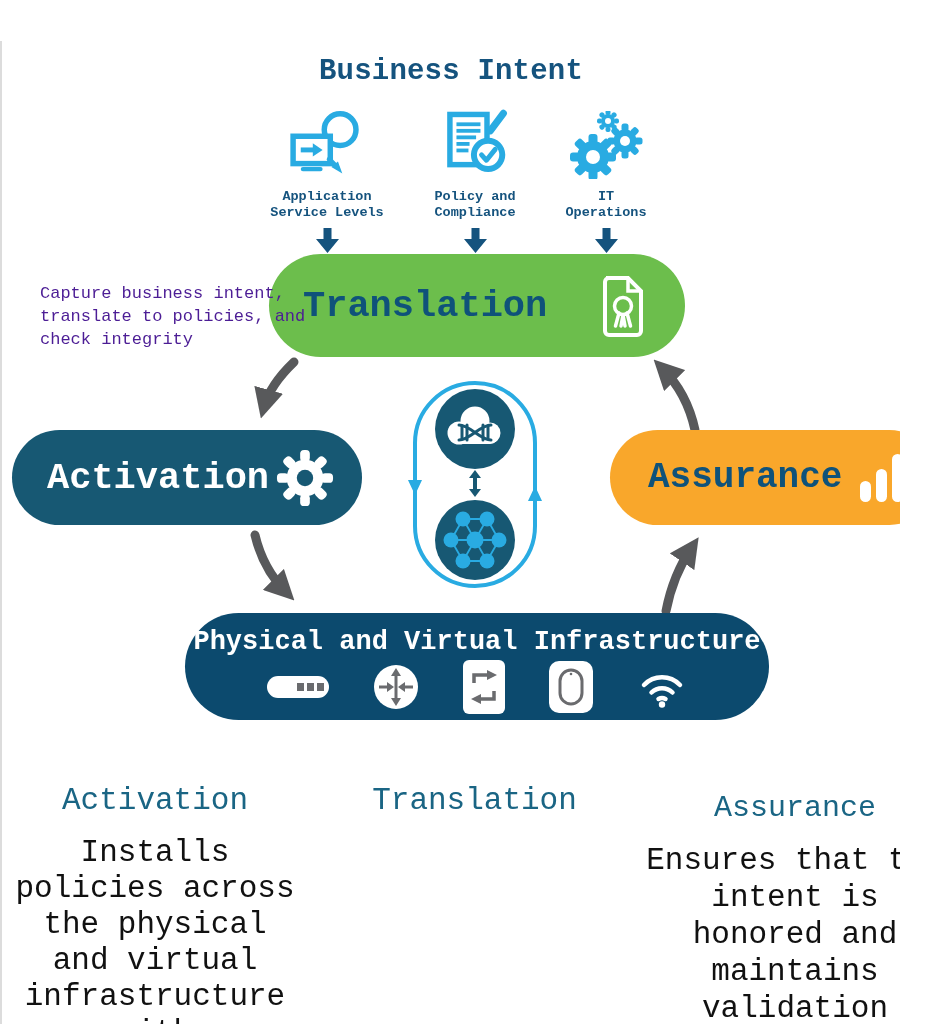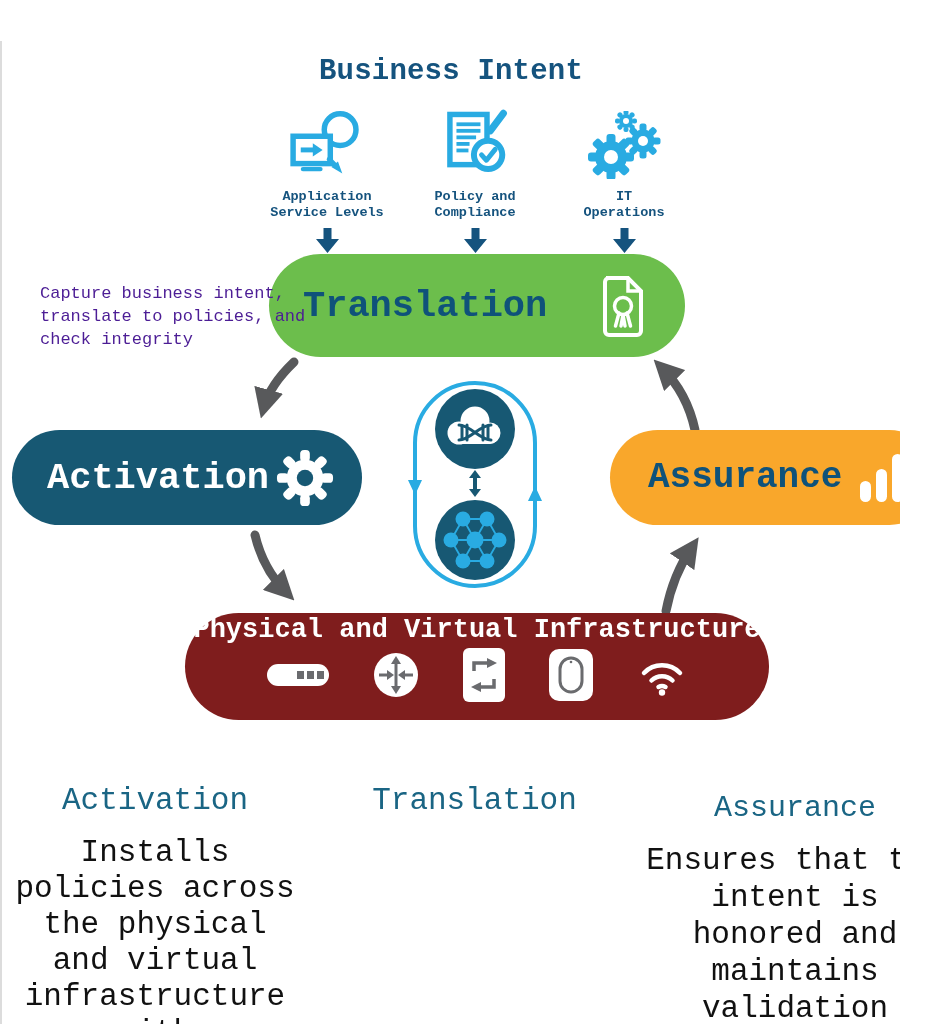--- a/index.html
+++ b/index.html
@@ -21,21 +21,21 @@
   }
   .down-arrow{margin-top:7px;}
   
   .pill{position:absolute; display:flex; align-items:center; box-sizing:border-box;}
   .pill-translation{left:267px; top:213px; width:416px; height:103px; border-radius:52px; background:#6CBE4C; padding:0 36px 0 34px; justify-content:space-between;}
   .pill-translation .pill-label{font-size:37px; font-weight:700; color:#0F527A;}
   .pill-activation{left:10px; top:389px; width:350px; height:95px; border-radius:48px; background:#175873; padding:0 28px 0 35px; justify-content:space-between;}
   .pill-activation .pill-label{font-size:37px; font-weight:700; color:#ffffff;}
   .pill-assurance{left:608px; top:389px; width:327px; height:95px; border-radius:48px; background:#F9A72B; padding:0 32px 0 38px; justify-content:space-between;}
   .pill-assurance .pill-label{font-size:36px; font-weight:700; color:#0F527A;}
-  .pill-infra{left:183px; top:572px; width:584px; height:107px; border-radius:54px; background:#7f1d1d; flex-direction:column; align-items:center;}
+  .pill-infra{left:183px; top:572px; width:584px; height:107px; border-radius:54px; background:#0c4a6e; flex-direction:column; justify-content:center; align-items:center;}
   .infra-label{font-size:27px; font-weight:700; color:#fff; margin-top:2px;}
   .infra-icons{display:flex; align-items:center; gap:44px; margin-top:8px; height:44px;}
   
   .caption{position:absolute; font-size:17px; line-height:23px; color:#4c1d95; white-space:pre-line;}
   .caption-translation{left:38px; top:241px;}
   .caption-activation{left:38px; top:513px;}
   .caption-assurance{left:710px; top:313px;}
   
   .flow-arrows{position:absolute; left:0; top:0; pointer-events:none;}
   
@@ -91,21 +91,21 @@
         <path d="M39,42 l4.5,5 l8,-10" fill="none" stroke="#29ABE2" stroke-width="4.5" stroke-linecap="round" stroke-linejoin="round"></path>
       </svg>
     </div>
     <div class="input-label">Policy and
 Compliance</div>
     <svg class="down-arrow" width="27" height="26" viewBox="0 0 27 26">
       <polygon points="9.5,0 17.5,0 17.5,11 25,11 13.5,25 2,11 9.5,11" fill="#15537E"></polygon>
     </svg>
   </div>
 
-  <div class="input-item" style="left:527px;">
+  <div class="input-item" style="left:509px;">
     <div class="iconbox">
       <svg width="78" height="68" viewBox="0 0 78 66">
         <g transform="translate(26,45)" fill="#29ABE2">
           <g>
             <rect x="-4.5" y="-23" width="9" height="10" rx="3"></rect>
             <rect x="-4.5" y="-23" width="9" height="10" rx="3" transform="rotate(45)"></rect>
             <rect x="-4.5" y="-23" width="9" height="10" rx="3" transform="rotate(90)"></rect>
             <rect x="-4.5" y="-23" width="9" height="10" rx="3" transform="rotate(135)"></rect>
             <rect x="-4.5" y="-23" width="9" height="10" rx="3" transform="rotate(180)"></rect>
             <rect x="-4.5" y="-23" width="9" height="10" rx="3" transform="rotate(225)"></rect>

